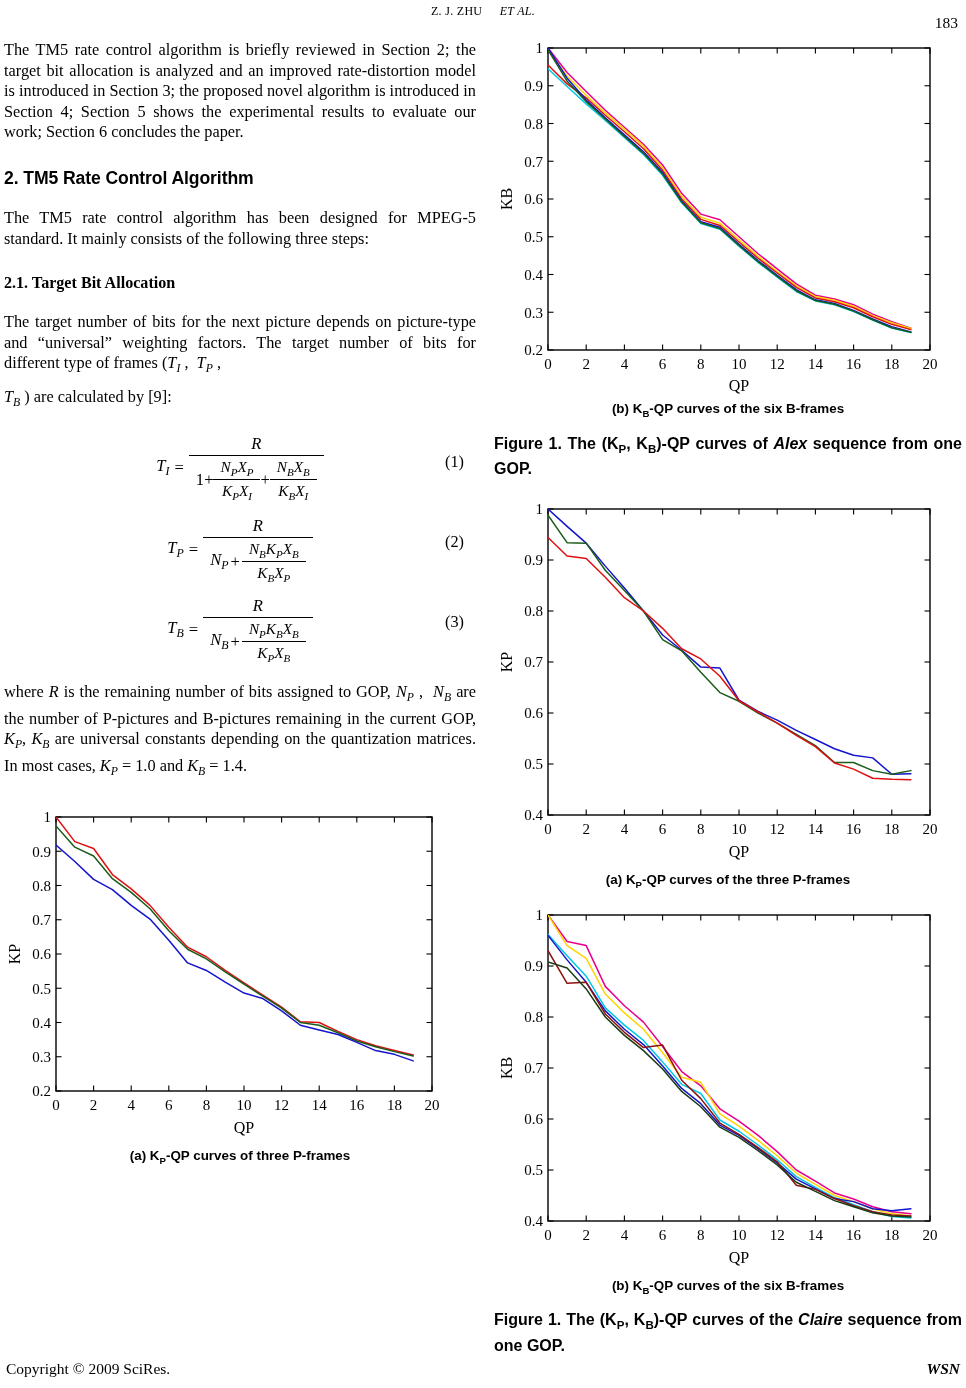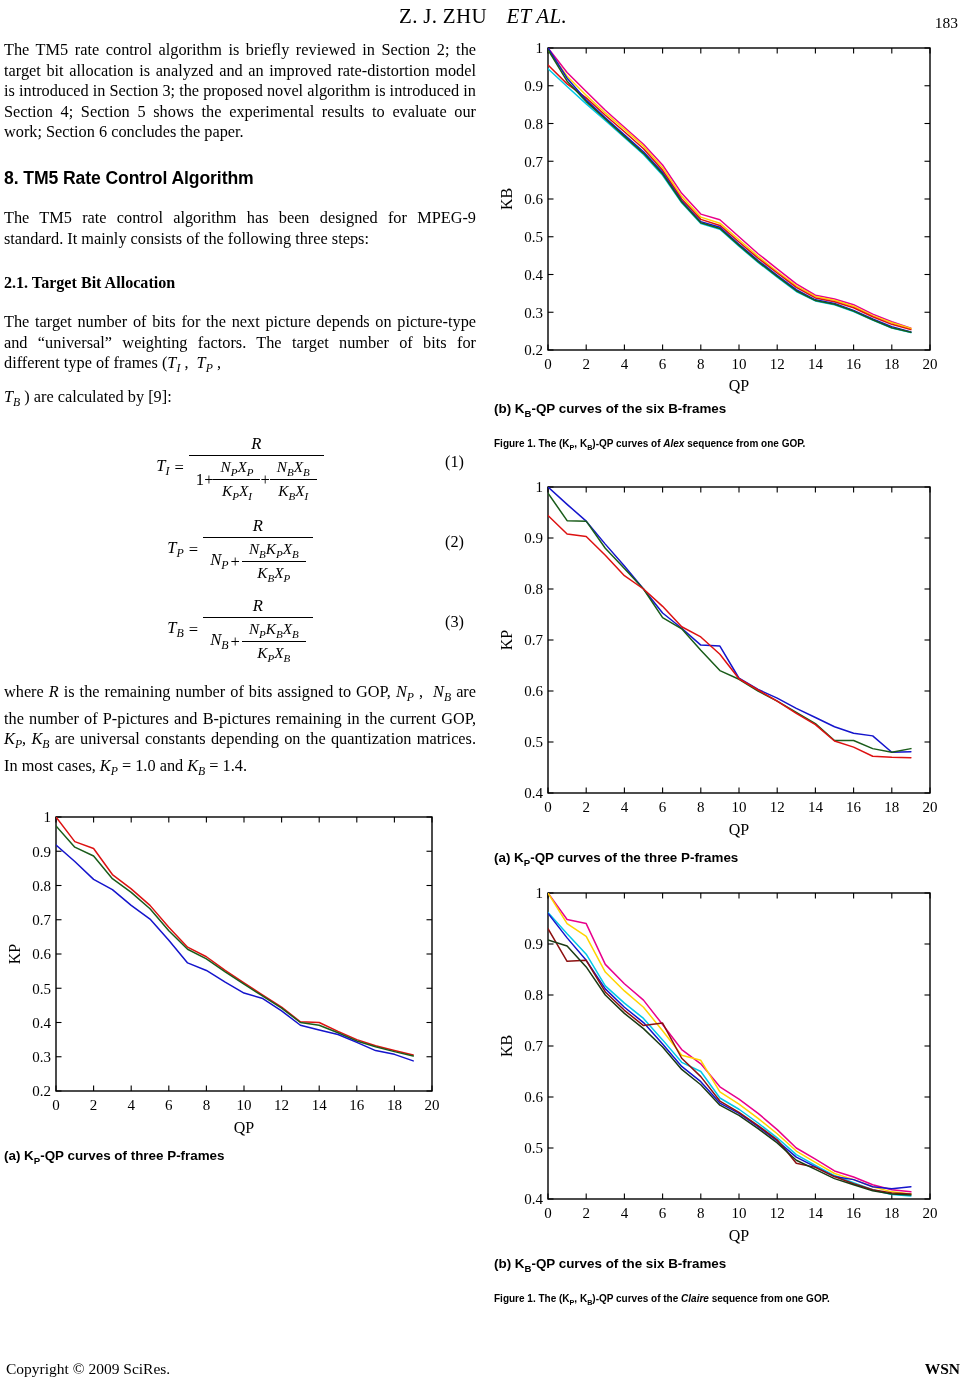--- a/index.html
+++ b/index.html
@@ -12,21 +12,21 @@
     overflow:hidden;
   }
   .page { position:relative; width:966px; height:1388px; padding:0; box-sizing:border-box; }
 
   
   .runhead {
     position:absolute; top:4px; left:0; width:966px; height:22px;
   }
   .runhead .authors {
     position:absolute; left:0; width:966px; text-align:center;
-    font-size:21px; letter-spacing:.3px;
+    font-size:12px; letter-spacing:.3px;
   }
   .runhead .authors .ital { font-style:italic; }
   .runhead .pageno {
     position:absolute; right:8px; top:10px; font-size:15.5px;
   }
 
   
   .col-left  { position:absolute; left:4px;  top:40px; width:472px; }
   .col-right { position:absolute; left:494px; top:34px; width:468px; }
 
@@ -79,60 +79,60 @@
 
   
   .figblock { width:100%; }
   .chart-wrap {
     position:relative;
     background:#fff;
   }
   .chart-svg { display:block; }
   .subcap {
     font-family:"Liberation Sans", sans-serif;
-    font-weight:bold; font-size:13.4px; 
+    font-weight:bold; font-size:13.4px; text-align:center;
     margin-top:4px; line-height:17px;
   }
   .figcap {
     font-family:"Liberation Sans", sans-serif;
-    font-weight:bold; font-size:10px; line-height:19.5px;
+    font-weight:bold; font-size:16px; line-height:19.5px;
     text-align:justify; margin-top:12px;
   }
   .figcap .ital { font-style:italic; }
 
   
   .footer {
     position:absolute; left:6px; bottom:10px; width:954px;
     display:flex; justify-content:space-between; align-items:baseline;
     font-size:15.5px;
   }
-  .footer .wsn { font-weight:bold; }
+  .footer .wsn { font-weight:bold; font-style:italic; }
 </style>
 </head>
 <body>
 
 <div class="page">
 
   <div class="runhead">
     <div class="authors">
       <span>Z. J. ZHU</span>
       <span class="ital" style="margin-left:14px;">ET   AL.</span>
     </div>
     <div class="pageno">183</div>
   </div>
 
   <div class="col-left">
 
     <p class="body">The TM5 rate control algorithm is briefly reviewed in Section 2; the target bit allocation is analyzed and an improved rate-distortion model is introduced in Section 3; the proposed novel algorithm is introduced in Section 4; Section 5 shows the experimental results to evaluate our work; Section 6 concludes the paper.</p>
 
     <div class="gap-l"></div>
-    <h2 class="sec">8. TM5 Rate Control Algorithm</h2>
+    <h2 class="sec">2. TM5 Rate Control Algorithm</h2>
     <div class="gap-m"></div>
 
-    <p class="body">The TM5 rate control algorithm has been designed for MPEG-9 standard. It mainly consists of the following three steps:</p>
+    <p class="body">The TM5 rate control algorithm has been designed for MPEG-5 standard. It mainly consists of the following three steps:</p>
 
     <div class="gap-l"></div>
     <h3 class="subsec">2.1. Target Bit Allocation</h3>
     <div class="gap-m"></div>
 
     <p class="body"><span>The target number of bits for the next picture depends on picture-type and “universal” weighting factors. The target number of bits for different type of frames (</span><span class="mv">T<sub>I</sub></span> ,&nbsp; <span class="mv">T<sub>P</sub></span> ,</p>
     <p class="body" style="margin-top:7px;"><span class="mv">T<sub>B</sub></span><span> ) are calculated by [9]:</span></p>
 
     <div class="gap-s"></div>
     <div class="eqrow" style="height:84px;">

